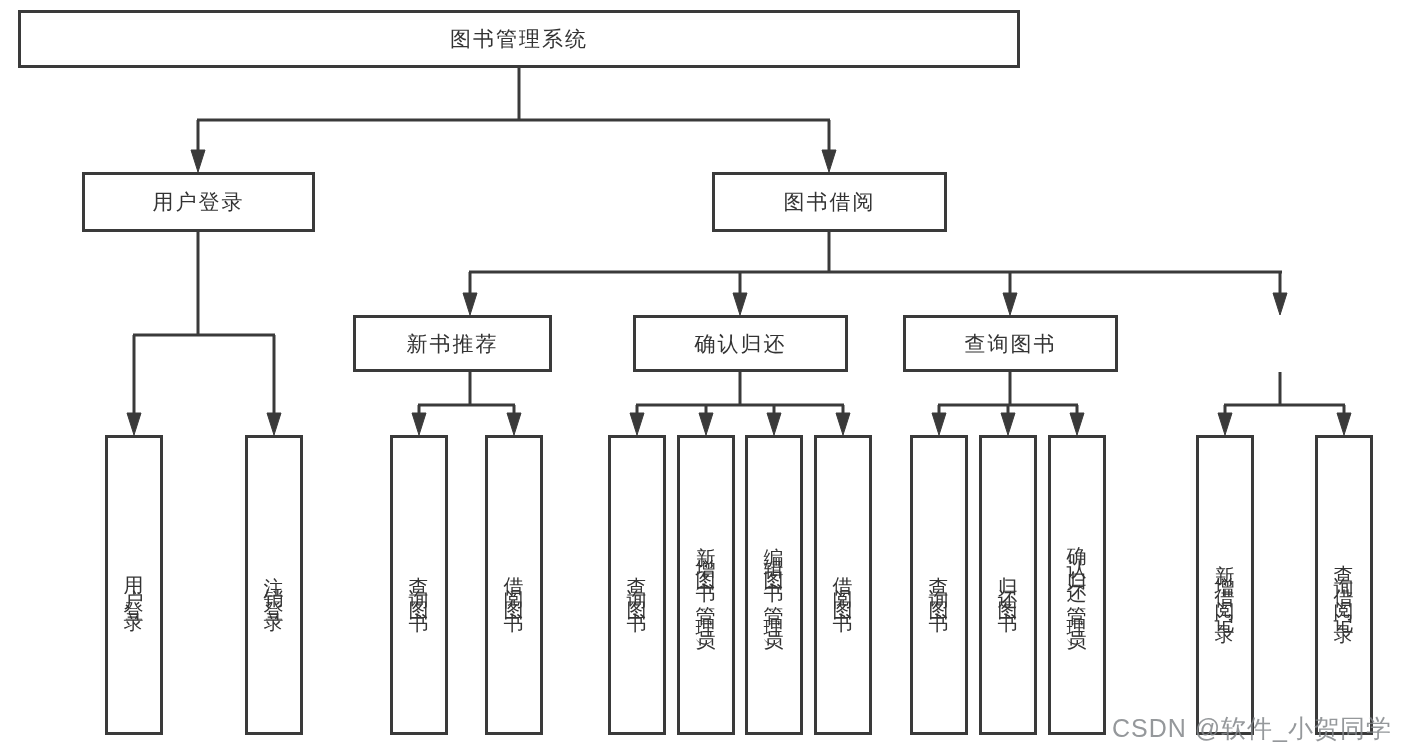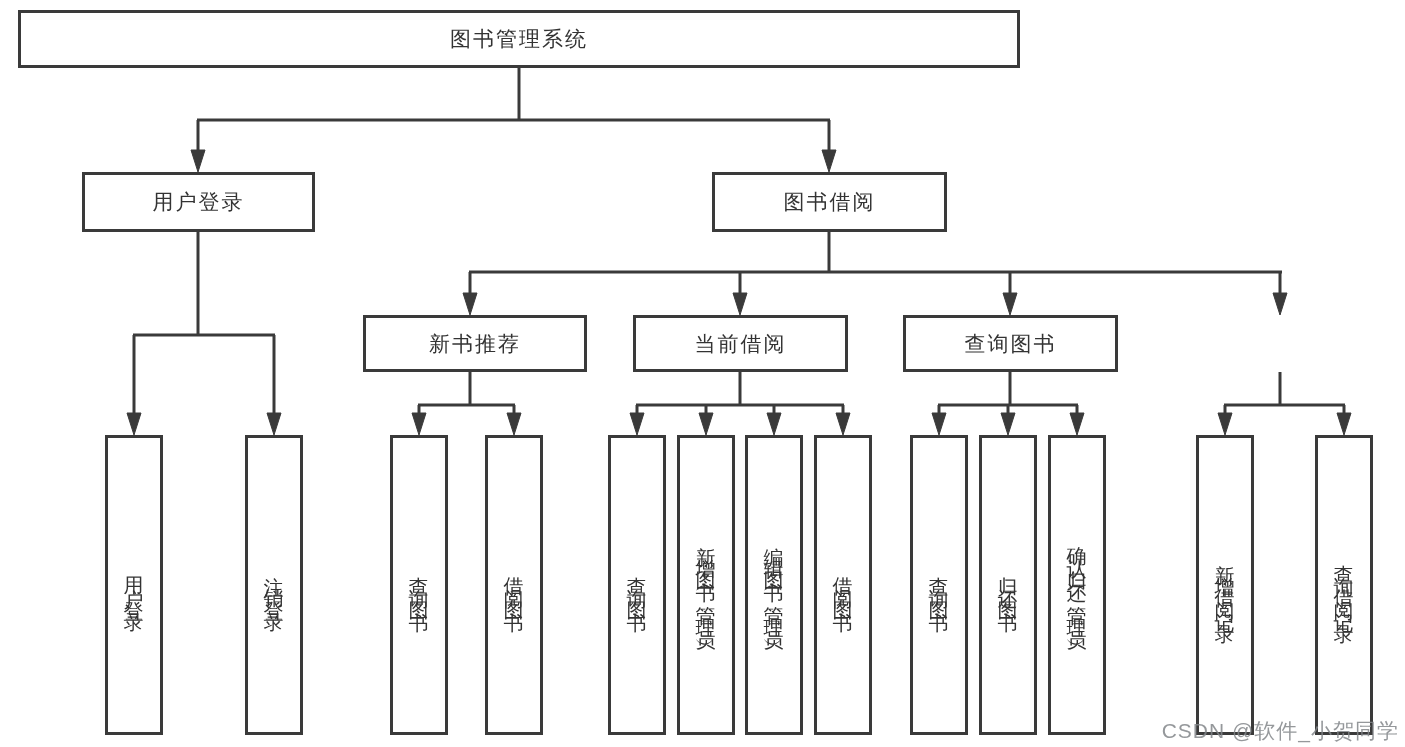--- a/index.html
+++ b/index.html
@@ -13,22 +13,22 @@
   .box{
     position:absolute;box-sizing:border-box;border:3px solid #3a3a3a;background:#ffffff;
     display:flex;align-items:center;justify-content:center;z-index:1;
   }
   .hlabel{font-size:21px;letter-spacing:2px;white-space:nowrap;}
   .vbox .vlabel{
     writing-mode:vertical-rl;text-orientation:upright;
     font-size:20px;letter-spacing:12px;line-height:1;white-space:nowrap;
   }
   .watermark{
-    position:absolute;right:6px;bottom:2px;z-index:2;
-    font-size:21px;color:rgba(130,134,138,0.85);letter-spacing:1px;white-space:nowrap;
+    position:absolute;right:13px;bottom:2px;z-index:2;
+    font-size:25px;color:rgba(130,134,138,0.85);letter-spacing:1px;white-space:nowrap;
   }
 </style>
 </head>
 <body>
 
 <div id="stage">
 
   <svg id="connectors" viewBox="0 0 1405 747" xmlns="http://www.w3.org/2000/svg">
 
     <g>
@@ -109,25 +109,25 @@
     <span class="hlabel">图书管理系统</span>
   </div>
 
   <div class="box" style="left:82px;top:172px;width:233px;height:60px">
     <span class="hlabel">用户登录</span>
   </div>
   <div class="box" style="left:712px;top:172px;width:235px;height:60px">
     <span class="hlabel">图书借阅</span>
   </div>
 
-  <div class="box" style="left:363px;top:315px;width:224px;height:57px">
+  <div class="box" style="left:353px;top:315px;width:199px;height:57px">
     <span class="hlabel">新书推荐</span>
   </div>
   <div class="box" style="left:633px;top:315px;width:215px;height:57px">
-    <span class="hlabel">当前借阅</span>
+    <span class="hlabel">确认归还</span>
   </div>
   <div class="box" style="left:903px;top:315px;width:215px;height:57px">
     <span class="hlabel">查询图书</span>
   </div>
 
   <div class="box vbox" style="left:105px;top:435px;width:58px;height:300px">
     <span class="vlabel">用户登录</span>
   </div>
   <div class="box vbox" style="left:245px;top:435px;width:58px;height:300px">
     <span class="vlabel">注销登录</span>

